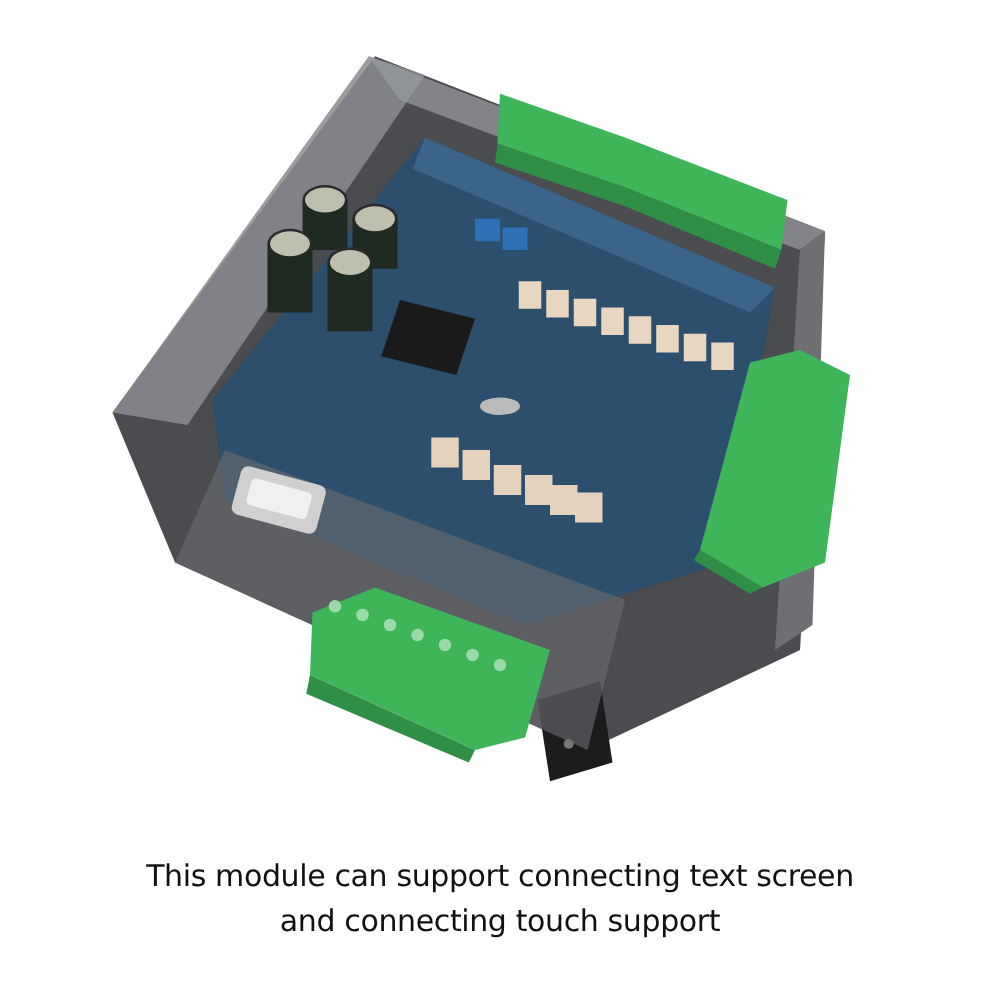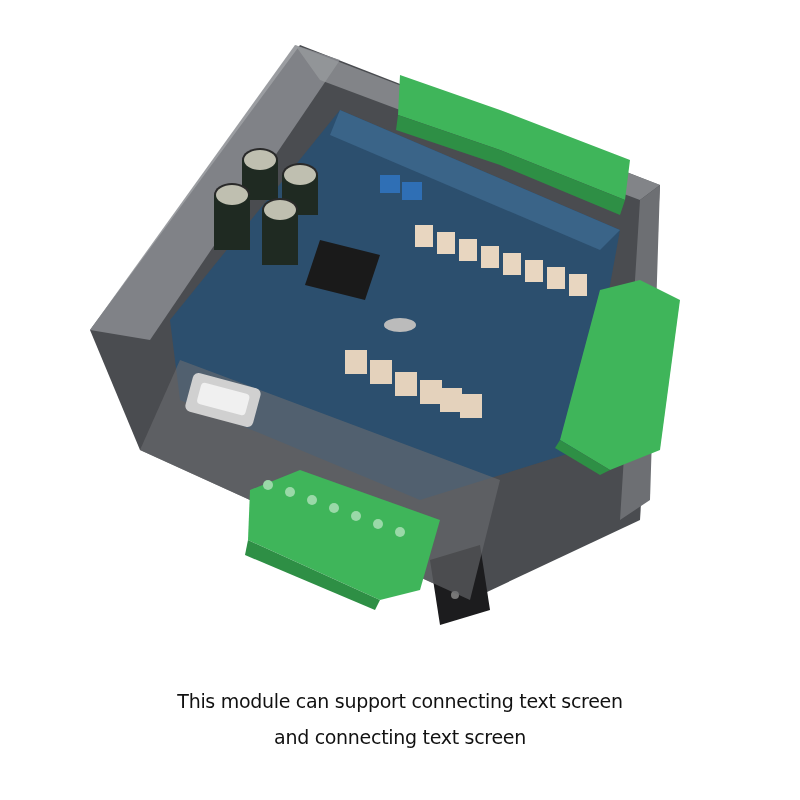--- a/index.html
+++ b/index.html
@@ -1,18 +1,18 @@
 <!DOCTYPE html>
 <html><head>
 <meta charset="utf-8">
 <style>
   html, body { margin:0; padding:0; background:#ffffff; }
   body { width:800px; height:800px; position:relative; overflow:hidden; font-family:"DejaVu Sans", sans-serif; }
   .photo { position:absolute; left:0; top:0; width:800px; height:660px; }
-  .caption { position:absolute; left:0; top:683px; width:800px; text-align:center; color:#111; font-size:19px; line-height:36px; font-family:"DejaVu Sans", sans-serif; letter-spacing:-0.3px; }
+  .caption { position:absolute; left:0; top:683px; width:800px; text-align:center; color:#111; font-size:24px; line-height:36px; font-family:"DejaVu Sans", sans-serif; letter-spacing:-0.3px; }
   .caption span { display:block; }
 </style>
 </head>
 <body>
 
 <div class="photo">
 <svg width="800" height="660" viewBox="0 0 800 660" xmlns="http://www.w3.org/2000/svg">
 
   <polygon points="90,330 300,45 660,185 640,520 470,600 140,450" fill="#4a4c50"></polygon>
 
@@ -88,14 +88,14 @@
     <circle cx="334" cy="508" r="5"></circle>
         <circle cx="356" cy="516" r="5"></circle>
         <circle cx="378" cy="524" r="5"></circle>
         <circle cx="400" cy="532" r="5"></circle>
   </g>
 </svg>
 </div>
 
 <div class="caption">
   <span>This module can support connecting text screen</span>
-  <span>and connecting text screen</span>
+  <span>and connecting touch support</span>
 </div>
 
 </body></html>

